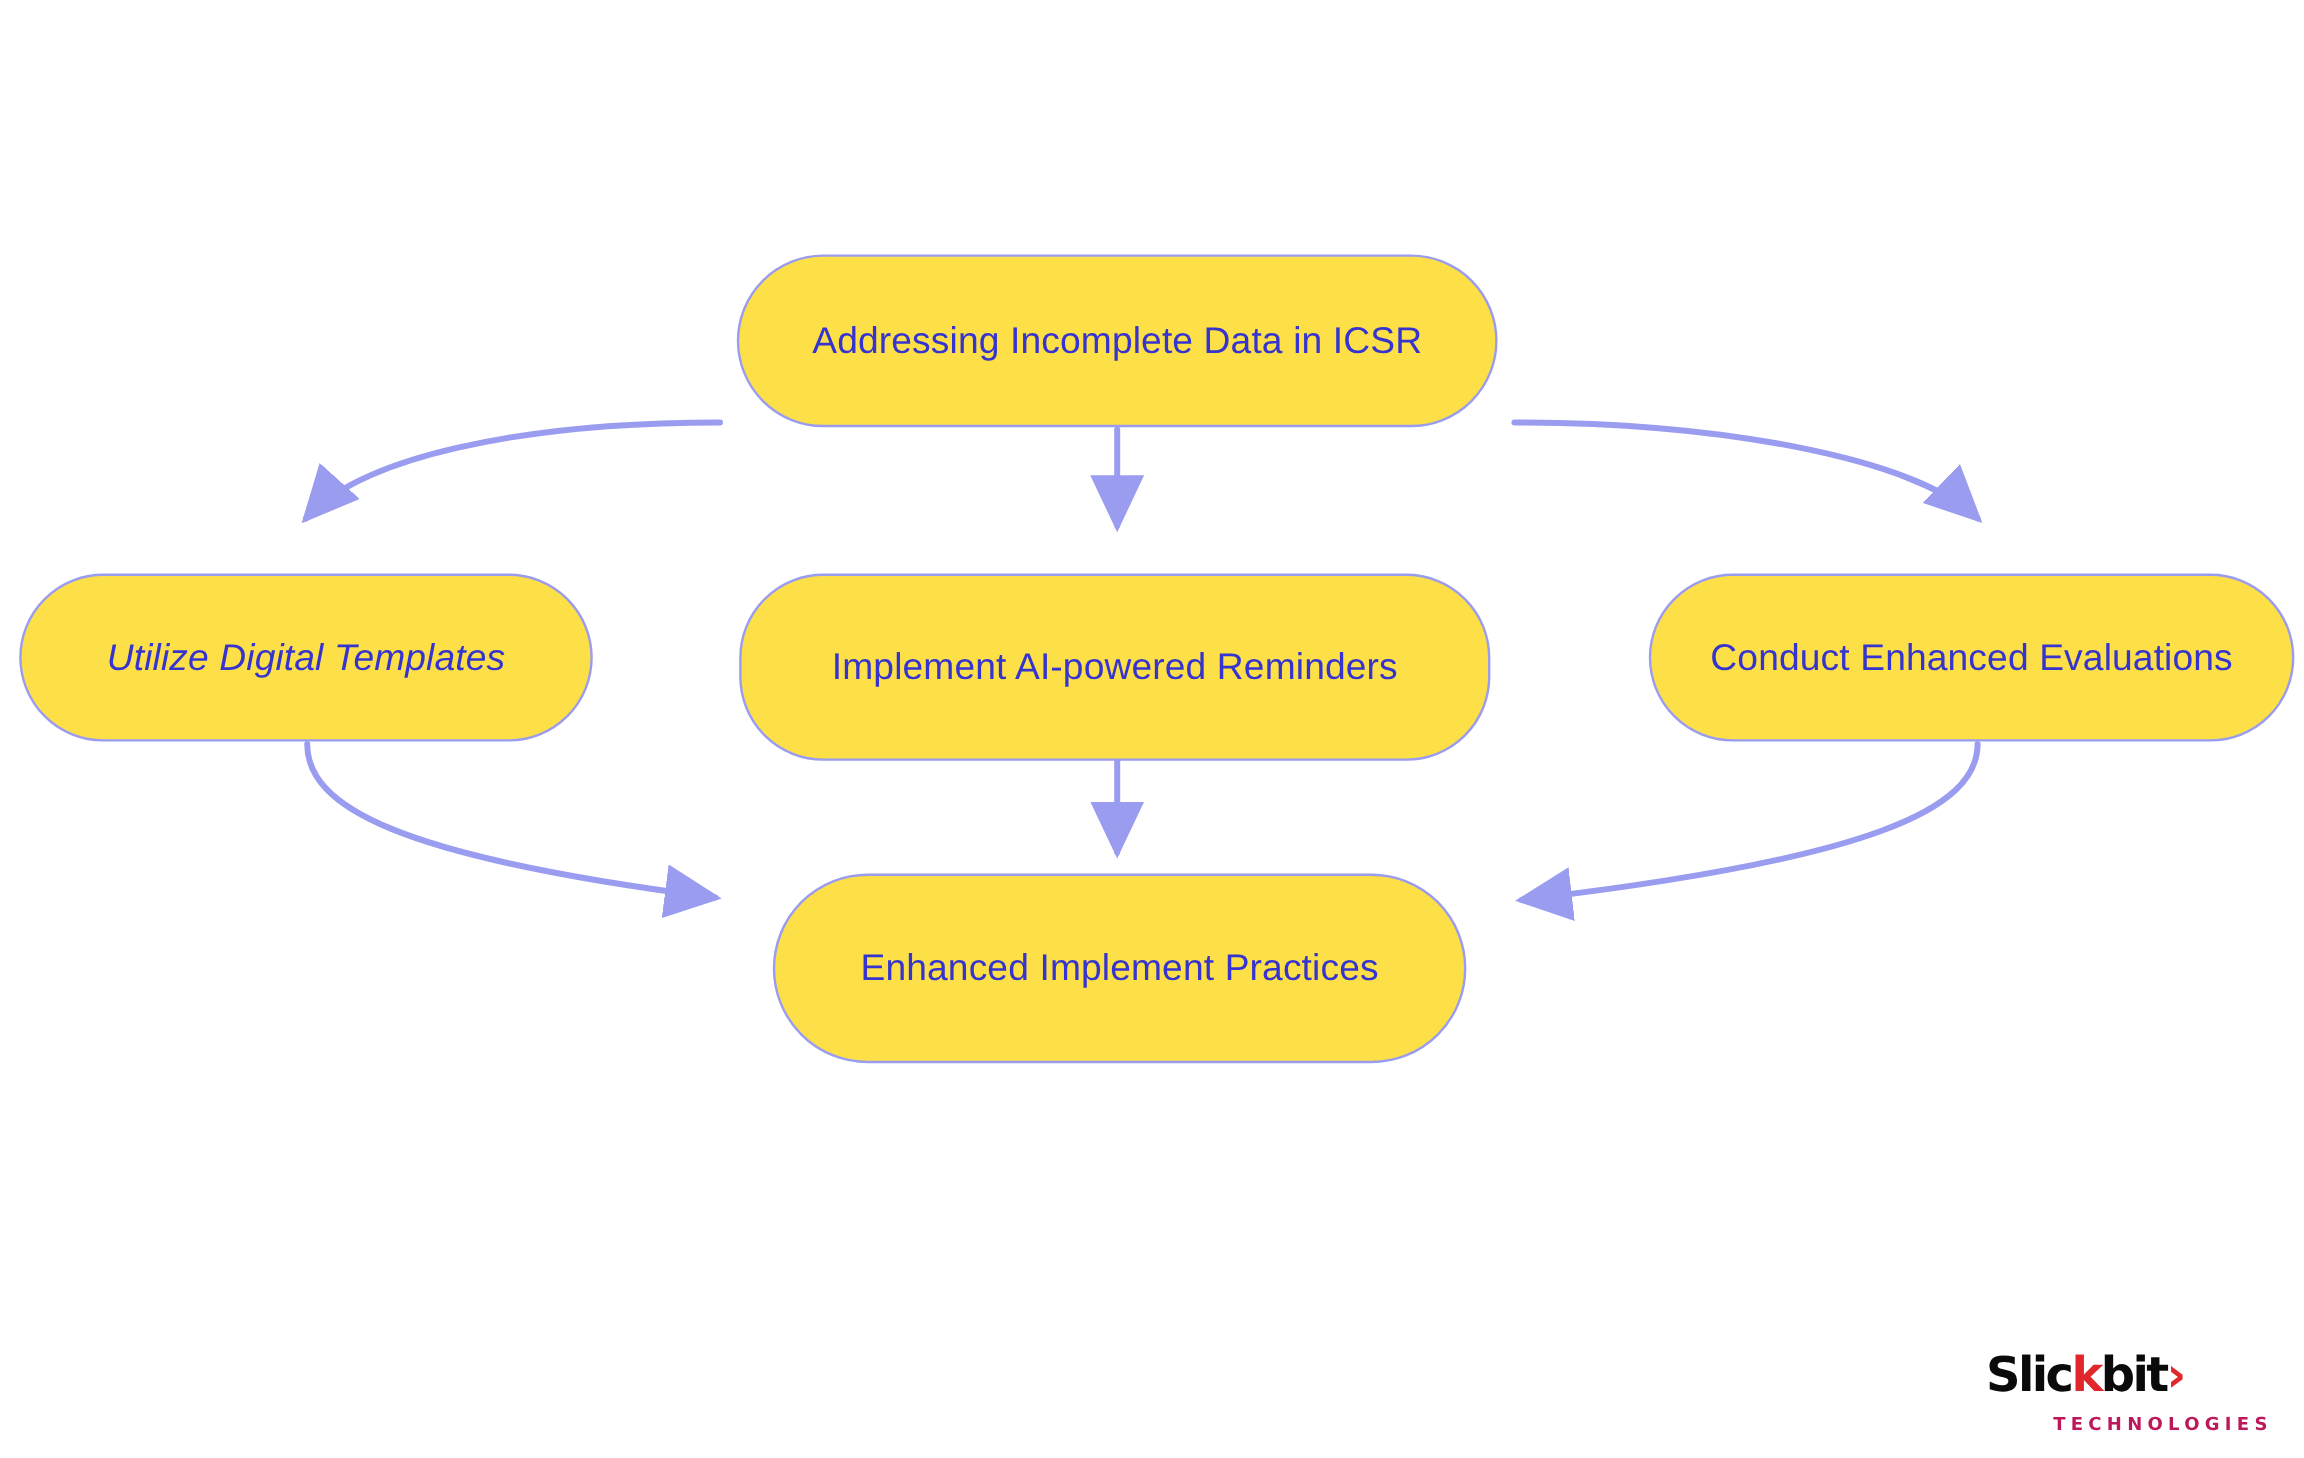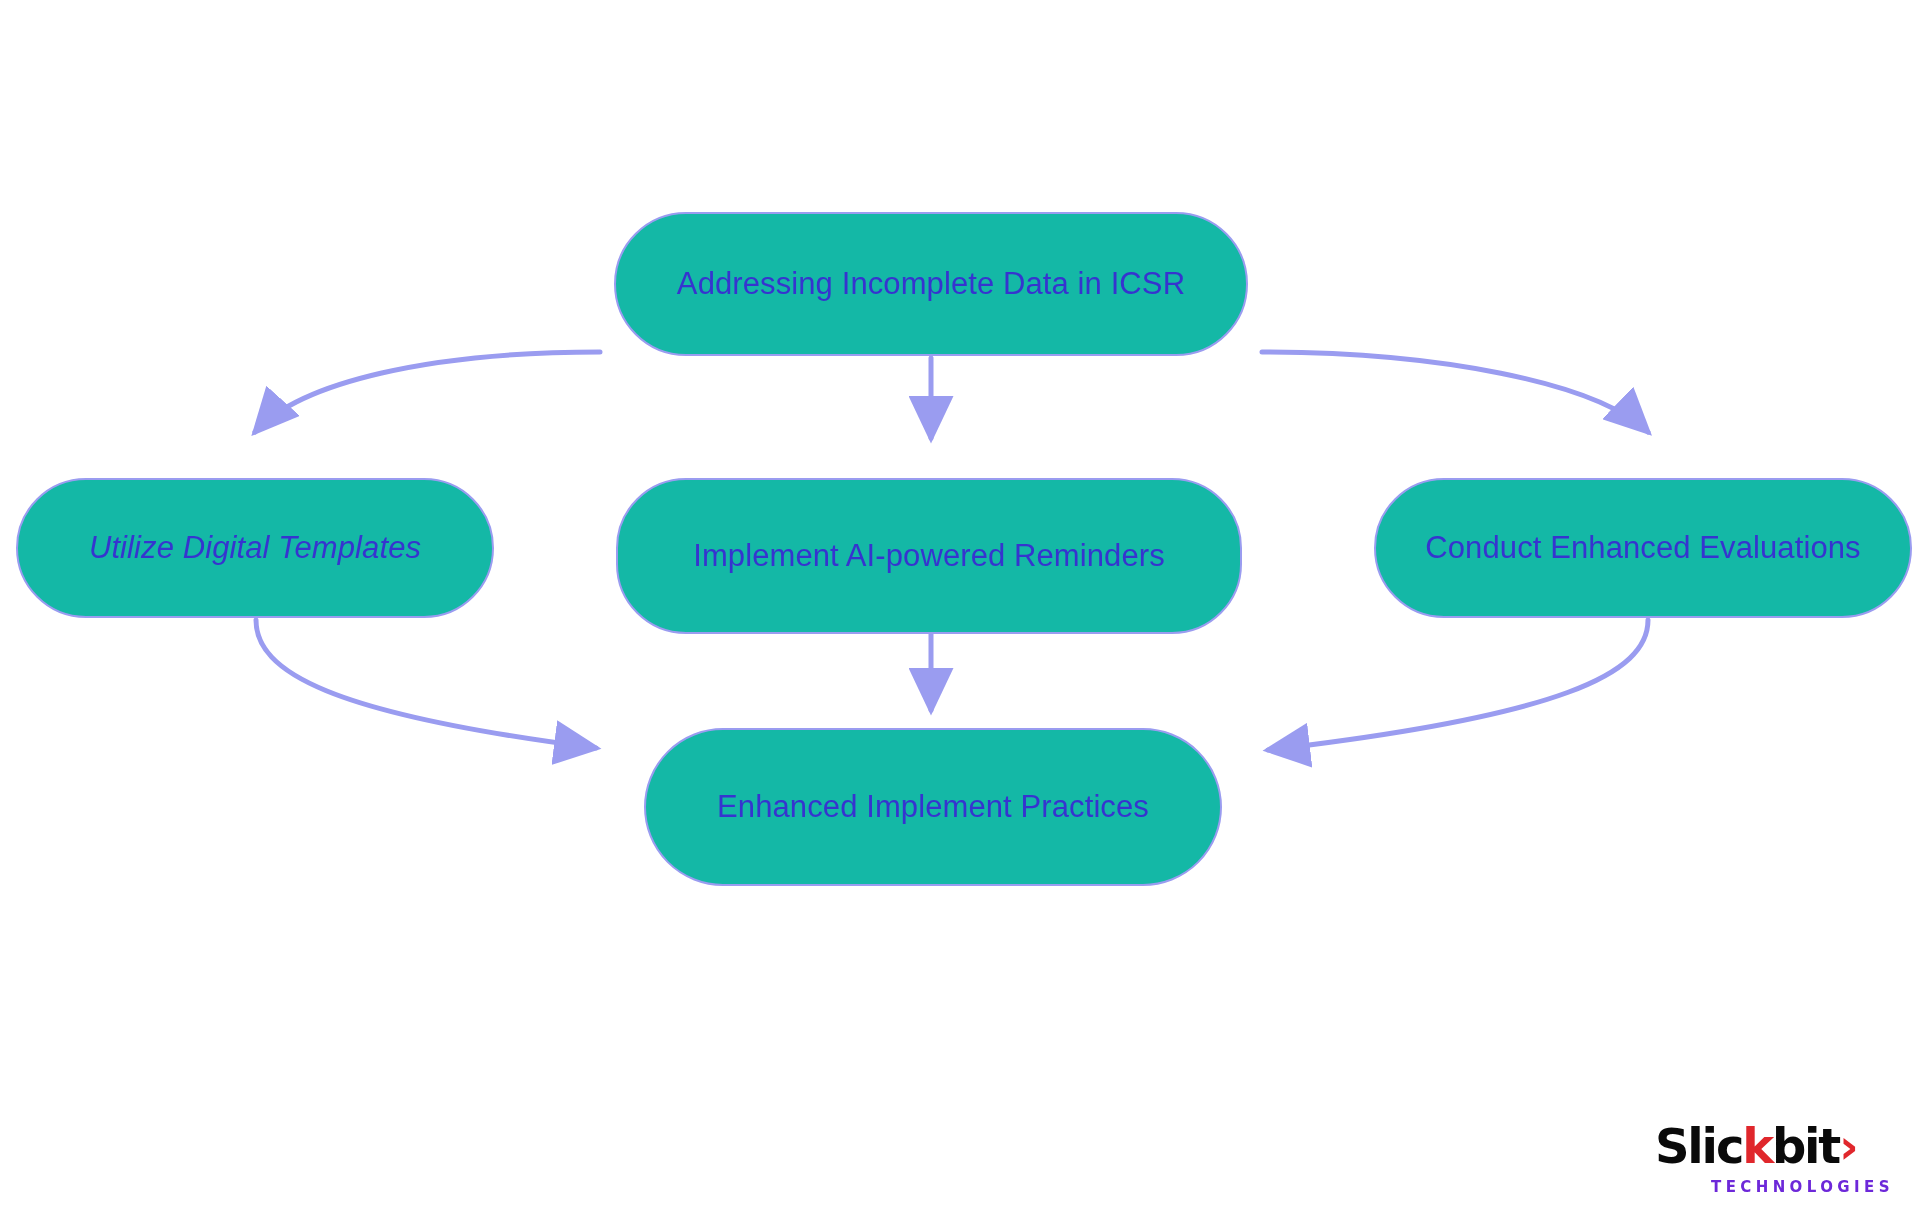--- a/index.html
+++ b/index.html
@@ -21,21 +21,21 @@
     left: 0; top: 0;
     width: 1920px;
     height: 1215px;
     pointer-events: none;
   }
   .node {
     position: absolute;
     display: flex;
     align-items: center;
     justify-content: center;
-    background: #14b8a6;
+    background: #fde047;
     border: 2px solid #9a9cf0;
     border-radius: 72px;
     color: #3634cf;
     font-size: 31px;
     font-weight: 400;
     letter-spacing: 0.1px;
     white-space: nowrap;
     text-align: center;
   }
   .node-root   { left: 614px;  top: 212px; width: 634px;  height: 144px; border-radius: 72px; }
@@ -53,39 +53,39 @@
     height: 84px;
     user-select: none;
   }
   .logo-word {
     position: absolute;
     left: 0; top: 0;
     width: 250px;
     height: 52px;
     font-family: "DejaVu Sans", sans-serif;
     font-weight: 700;
-    font-size: 48px;
+    font-size: 40px;
     line-height: 52px;
     letter-spacing: -2.2px;
     color: #0a0a0a;
     white-space: nowrap;
     text-align: left;
   }
   .logo-word .accent { color: #e0272c; }
   .logo-sub {
     position: absolute;
     left: 56px;
     top: 58px;
     width: 194px;
     font-family: "DejaVu Sans", sans-serif;
     font-weight: 700;
     font-size: 15px;
     line-height: 18px;
     letter-spacing: 4.4px;
-    color: #6d28d9;
+    color: #be185d;
     white-space: nowrap;
   }
 </style>
 </head>
 <body>
 
 <div id="stage">
 
   <svg id="edges" viewBox="0 0 1920 1215" width="1920" height="1215" xmlns="http://www.w3.org/2000/svg">
     <defs>

